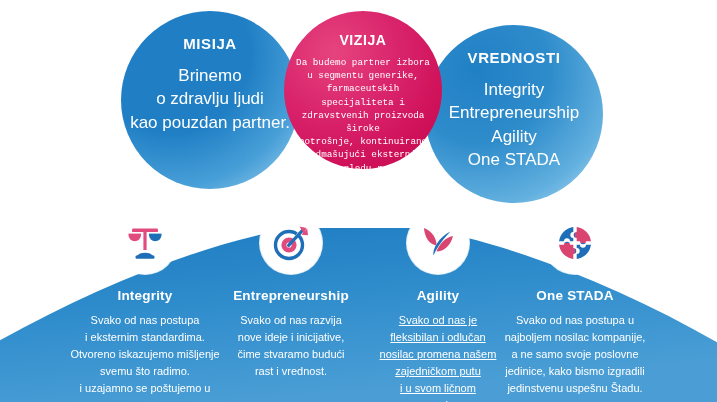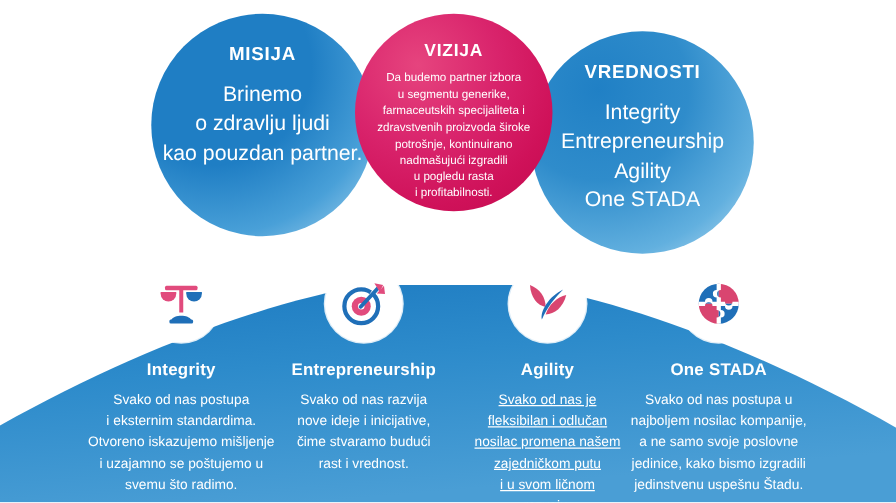--- a/index.html
+++ b/index.html
@@ -33,21 +33,21 @@
     left:284px; top:11px; width:158px; height:158px;
     background: radial-gradient(circle at 32% 26%, #e6447e 0%, #d9246c 40%, #cf1159 72%, #c10a4e 100%);
     z-index:3;
   }
   .circle-title {
     font-weight:bold; letter-spacing:0.6px; color:#fff;
   }
   .c-misija .circle-title, .c-vrednosti .circle-title { font-size:15px; margin-top:24px; }
   .c-vizija .circle-title { font-size:14px; margin-top:21px; }
   .circle-body { font-size:17px; line-height:1.38; margin-top:12px; padding:0 8px; }
-  .c-vizija .circle-body { font-size:9.3px; line-height:1.42; margin-top:8px; padding:0 12px; }
+  .c-vizija .circle-body { font-size:9.3px; line-height:1.42; margin-top:8px; padding:0 12px;font-family:Liberation Mono, monospace; }
   .circle-body .ln { display:block; white-space:nowrap; }
   .c-vizija .circle-body .ln { white-space:normal; }
 
   
   #arch { position:absolute; left:0; top:228px; width:717px; height:174px; z-index:1; }
 
   
   .vcard {
     position:absolute; width:150px; text-align:center; z-index:4;
     display:flex; flex-direction:column; align-items:center;
@@ -119,21 +119,21 @@
   </div>
 
   <div class="circle c-vizija">
     <div class="circle-title">VIZIJA</div>
     <div class="circle-body">
       <span class="ln">Da budemo partner izbora</span>
       <span class="ln">u segmentu generike,</span>
       <span class="ln">farmaceutskih specijaliteta i</span>
       <span class="ln">zdravstvenih proizvoda široke</span>
       <span class="ln">potrošnje, kontinuirano</span>
-      <span class="ln">nadmašujući izgradili</span>
+      <span class="ln">nadmašujući eksternim</span>
       <span class="ln">u pogledu rasta</span>
       <span class="ln">i profitabilnosti.</span>
     </div>
   </div>
 
   <div class="vcard v-integrity">
     <div class="icon-bubble">
       <svg width="38" height="34" viewBox="0 0 38 34">
         <rect x="6" y="2.5" width="26" height="3.6" rx="1.2" fill="#e14b7d"></rect>
         <rect x="17.4" y="3" width="3.2" height="21" fill="#e14b7d"></rect>
@@ -143,22 +143,22 @@
         <rect x="23" y="7.6" width="12.5" height="1.6" fill="#1f6fb8"></rect>
         <path d="M11 30 C 13 25.5 25 25.5 27 30 Z" fill="#1f6fb8"></path>
         <rect x="9.5" y="29.6" width="19" height="3.2" rx="1.2" fill="#1f6fb8"></rect>
       </svg>
     </div>
     <div class="vcard-title">Integrity</div>
     <div class="vcard-body">
       <span class="ln">Svako od nas postupa</span>
       <span class="ln">i eksternim standardima.</span>
       <span class="ln">Otvoreno iskazujemo mišljenje</span>
+      <span class="ln">svemu što radimo.</span>
       <span class="ln">i uzajamno se poštujemo u</span>
-      <span class="ln">svemu što radimo.</span>
     </div>
   </div>
 
   <div class="vcard v-entrepreneurship">
     <div class="icon-bubble">
       <svg width="38" height="36" viewBox="0 0 38 36">
         <circle cx="17" cy="20" r="13.5" fill="none" stroke="#1f6fb8" stroke-width="3.4"></circle>
         <circle cx="17" cy="20" r="7.6" fill="#e14b7d"></circle>
         <circle cx="17" cy="20" r="2.6" fill="#ffffff"></circle>
         <path d="M28.5 3.2 L17 20 L24.5 12.5 Z" fill="#ffffff"></path>

